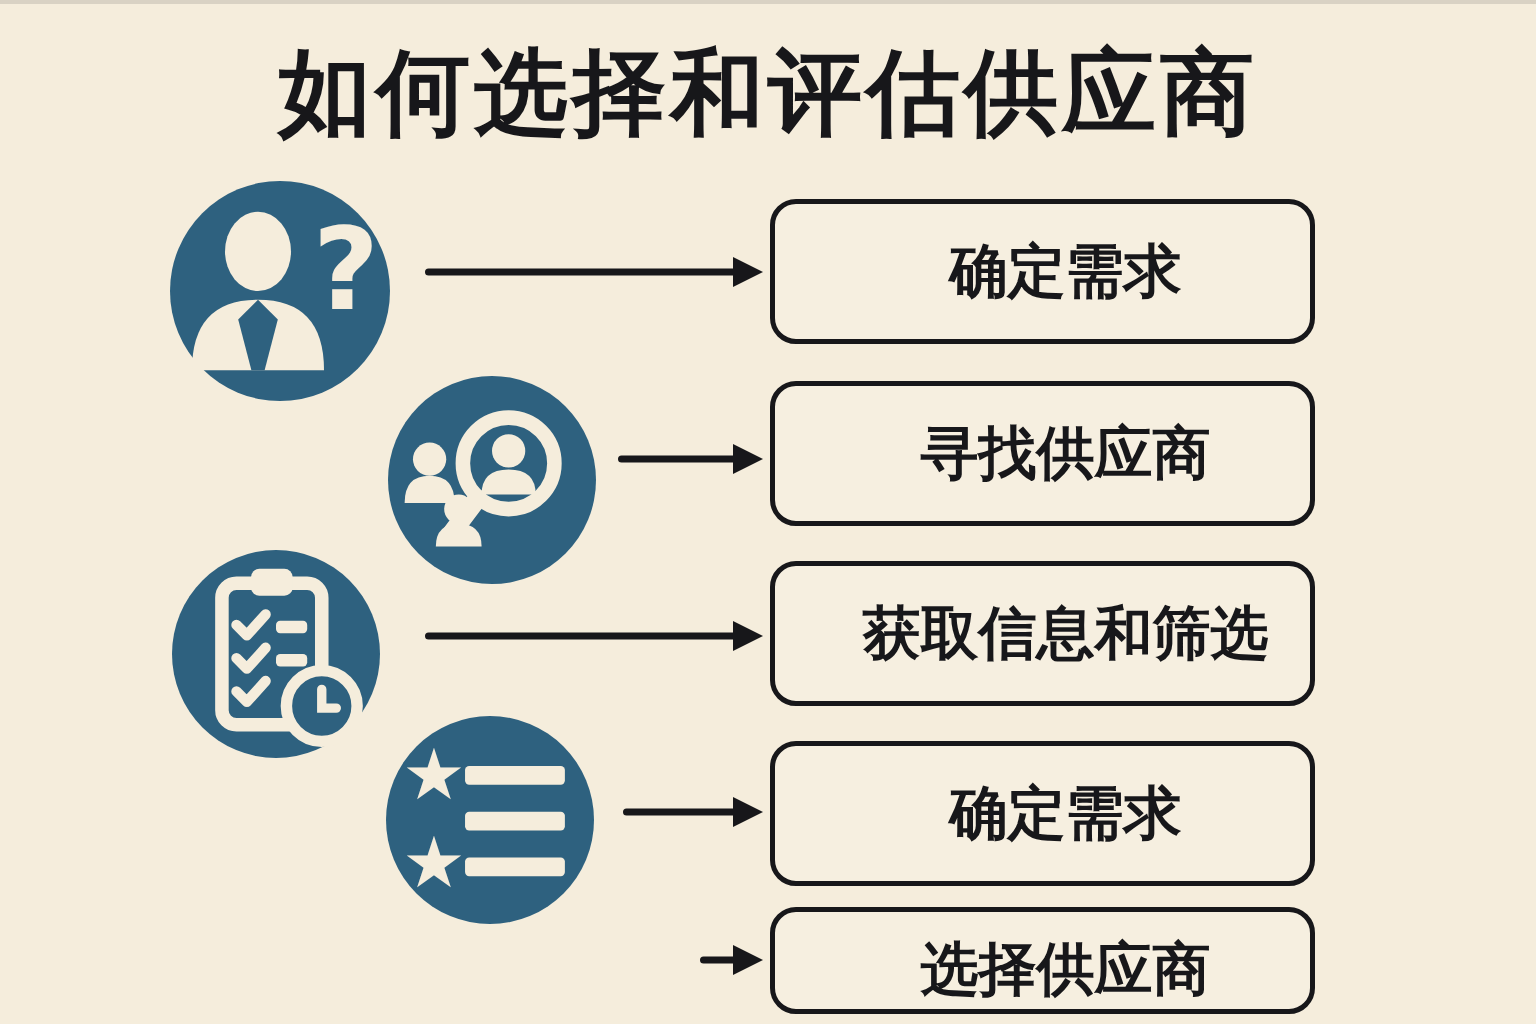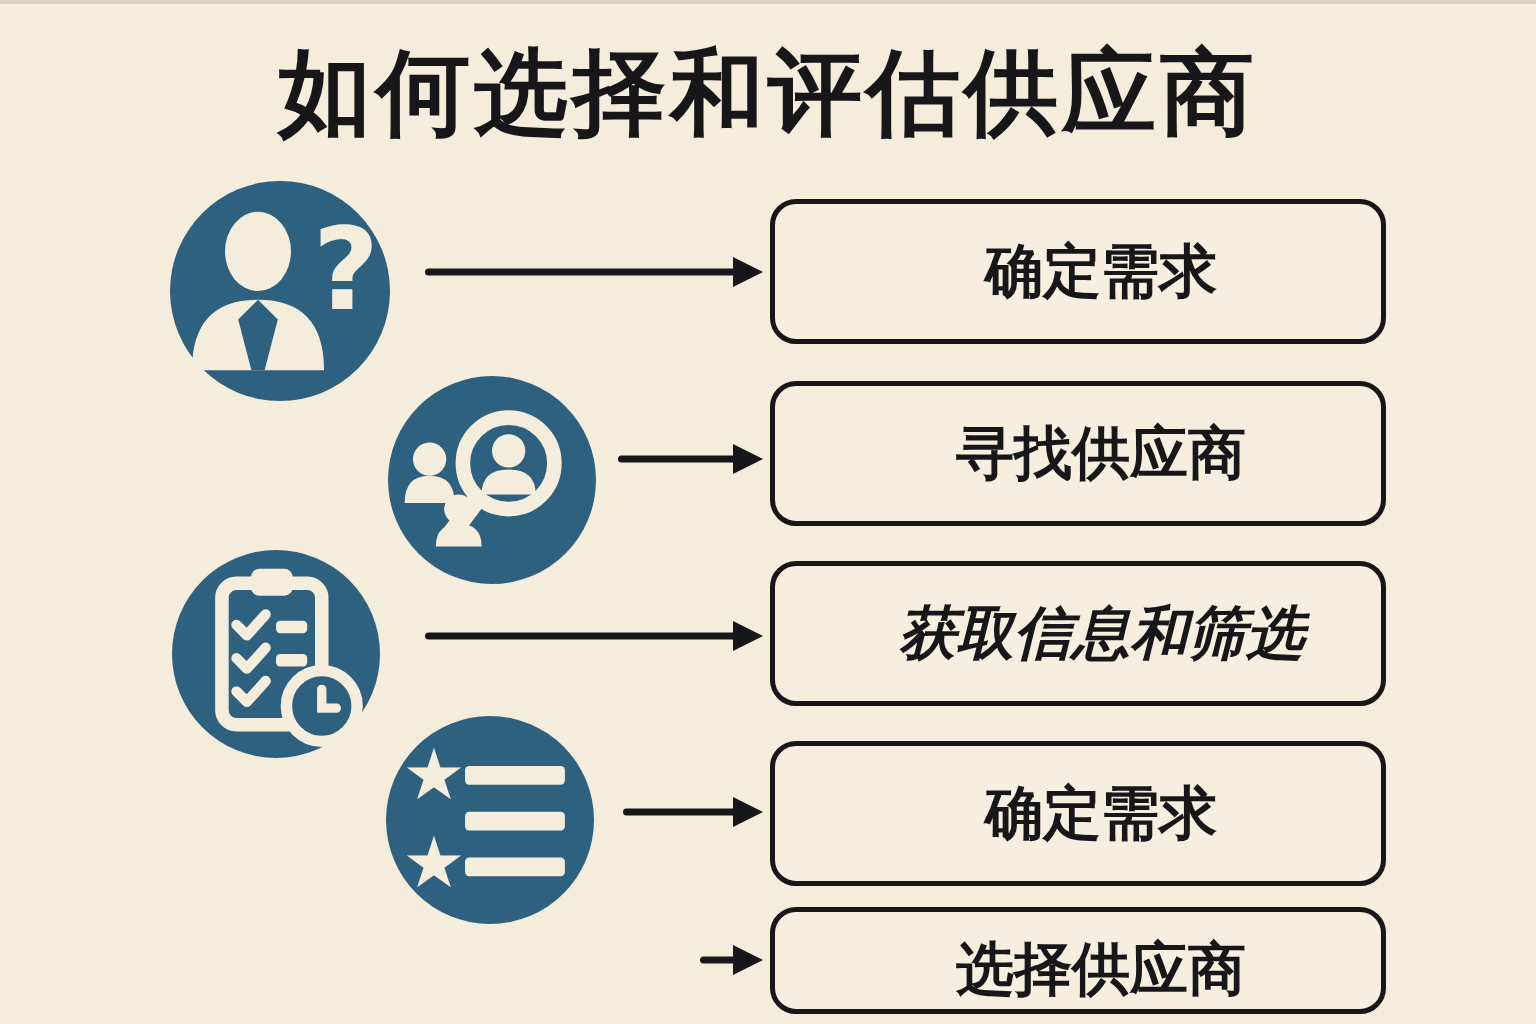--- a/index.html
+++ b/index.html
@@ -16,27 +16,27 @@
   }
   .icon-circle { position:absolute; border-radius:50%; background:#2e617f; }
   .icon-circle svg { width:100%; height:100%; display:block; }
 
   .c1 { left:170px; top:177px; width:220px; height:220px; }
   .c2 { left:388px; top:372px; width:208px; height:208px; }
   .c3 { left:172px; top:546px; width:208px; height:208px; }
   .c4 { left:386px; top:712px; width:208px; height:208px; }
 
   .step-box {
-    position:absolute; left:770px; width:616px; height:145px;
+    position:absolute; left:770px; width:545px; height:145px;
     border:5px solid #17171a; border-radius:26px; background:#f6efe0;
     display:flex; align-items:center; justify-content:center;padding-left:46px;
   }
   .b1 { top:195px; }
   .b2 { top:377px; }
-  .b3 { top:557px;font-style:italic; }
+  .b3 { top:557px; }
   .b4 { top:737px; }
   .b5 { top:903px; height:107px;align-items:flex-end; }
   .step-label { font-size:58px; font-weight:700; color:#17171a; white-space:nowrap; }
 
   .arrow { position:absolute; height:36px; }
   .arrow-line {
     position:absolute; left:0; right:24px; top:50%;
     transform:translateY(-50%); height:7px; background:#17171a; border-radius:4px;
   }
   .arrow-head {

